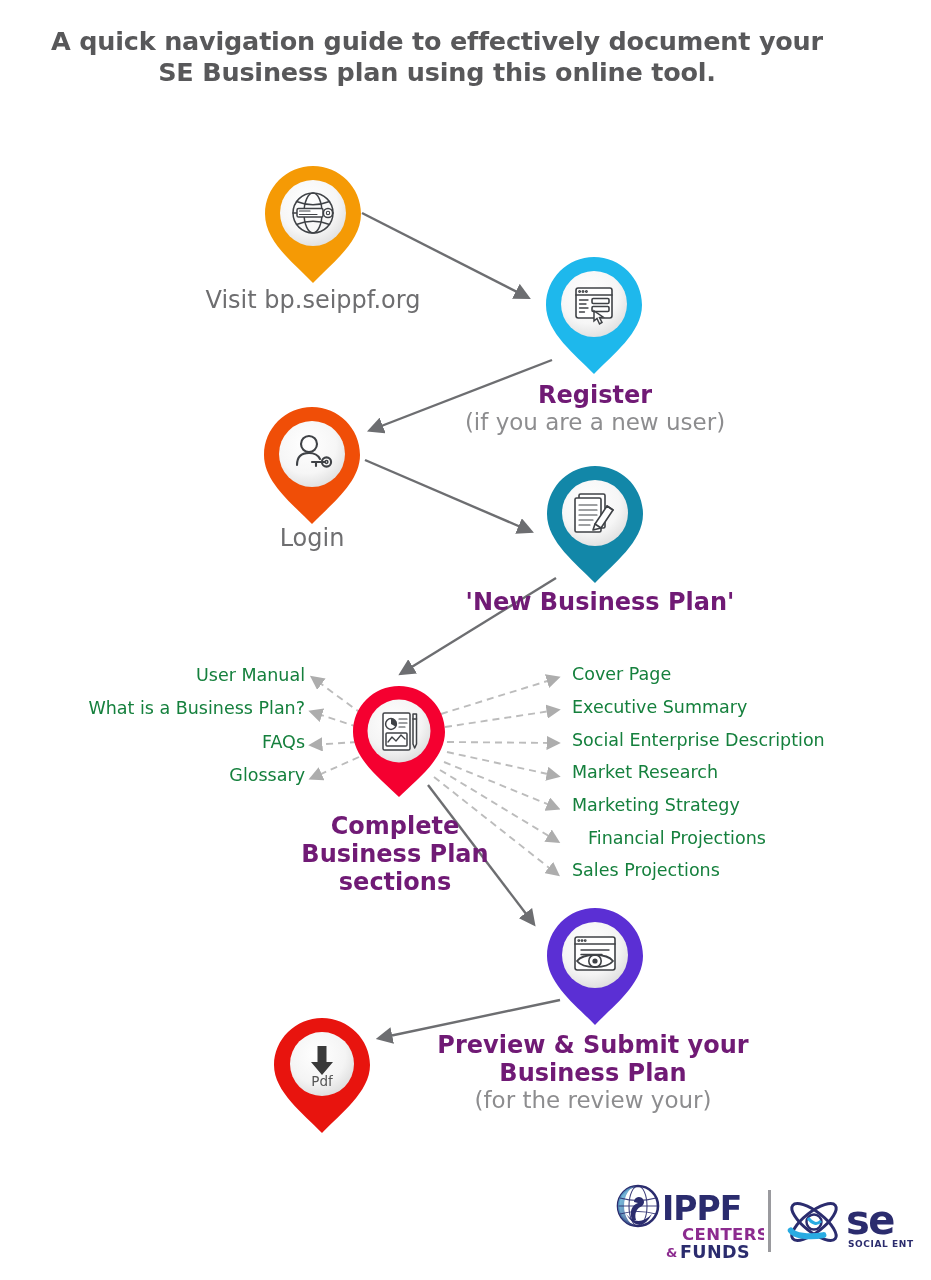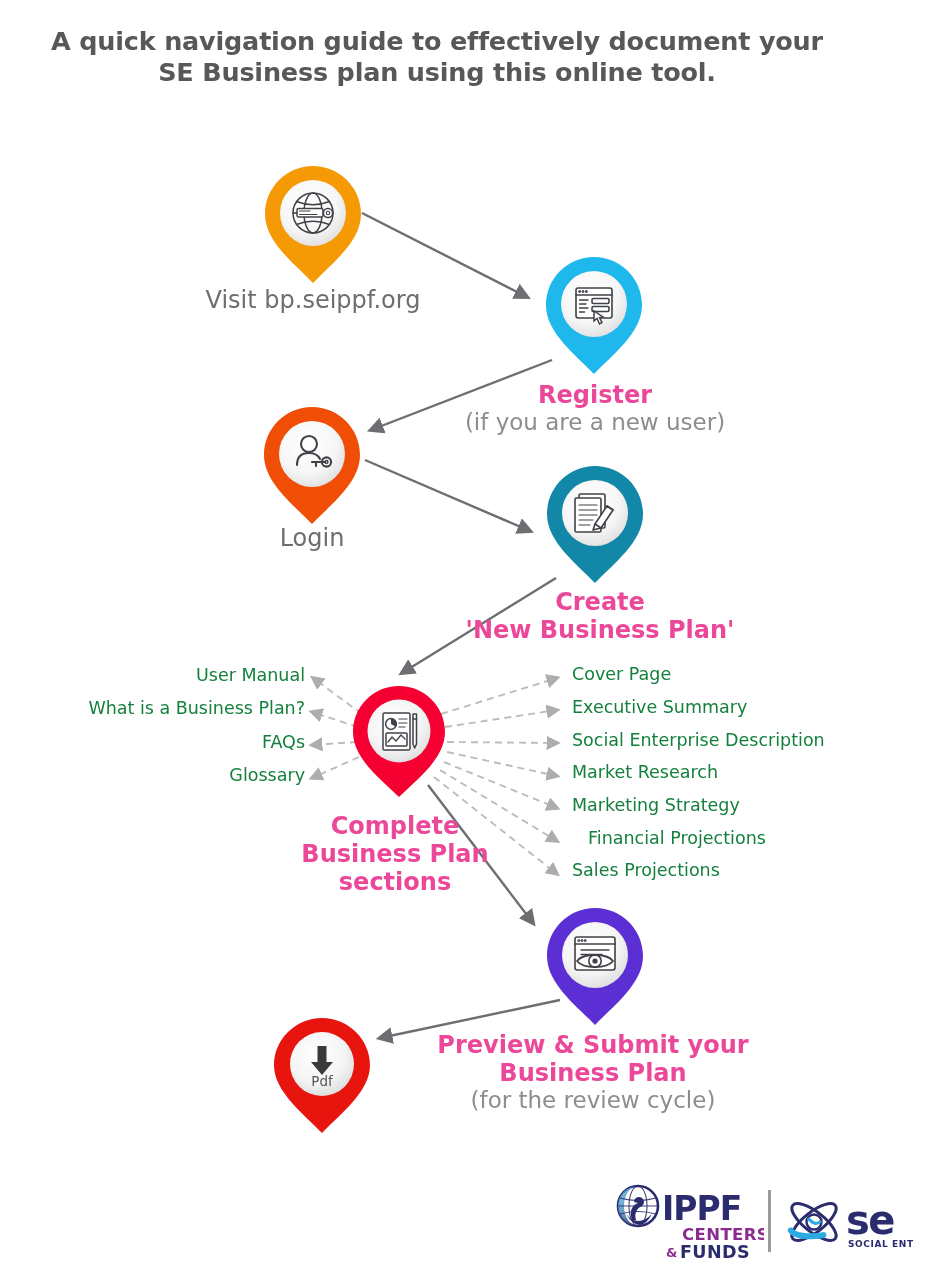--- a/index.html
+++ b/index.html
@@ -48,21 +48,21 @@
     position: absolute;
     text-align: center;
     color: #6e6e70;
     line-height: 1.17;
     white-space: nowrap;
   }
   .step-label .strong {
     display: block;
     font-weight: bold;
     font-size: 24px;
-    color: #ec4899;
+    color: #701a75;
   }
   .step-label .light {
     display: block;
     font-weight: normal;
     font-size: 23px;
     color: #8d8d8f;
   }
   .step-label .reg {
     display: block;
     font-weight: normal;
@@ -272,21 +272,20 @@
           <line x1="32" y1="54" x2="46" y2="54"></line>
           <line x1="32" y1="59" x2="43" y2="59"></line>
         </g>
         <path d="M48,58 L60,40 L66,44 L54,62 L46,64 Z" fill="#ffffff"></path>
         <line x1="60" y1="40" x2="66" y2="44"></line>
         <line x1="48" y1="58" x2="54" y2="62"></line>
       </g>
     </svg>
   </div>
   <div class="step-label" style="left:395px; top:588px; width:410px;">
-    <span class="strong">Create</span>
     <span class="strong">'New Business Plan'</span>
   </div>
 
   <div class="pin" style="left:353px; top:686px;">
     <svg width="92" height="112" viewBox="0 0 92 112">
       <defs>
         <radialGradient id="gComplete" cx="42%" cy="35%" r="72%">
           <stop offset="0%" stop-color="#ffffff"></stop>
           <stop offset="62%" stop-color="#f4f4f4"></stop>
           <stop offset="100%" stop-color="#dadada"></stop>
@@ -376,21 +375,21 @@
         </g>
         <path d="M30,53 C36,45 60,45 66,53 C60,61 36,61 30,53 Z" fill="#ffffff" stroke-width="1.8"></path>
         <circle cx="48" cy="53" r="6.2"></circle>
         <circle cx="48" cy="53" r="2.6" fill="#3f4246" stroke="none"></circle>
       </g>
     </svg>
   </div>
   <div class="step-label" style="left:378px; top:1031px; width:430px;">
     <span class="strong">Preview &amp; Submit your</span>
     <span class="strong">Business Plan</span>
-    <span class="light">(for the review cycle)</span>
+    <span class="light">(for the review your)</span>
   </div>
 
   <div class="pin" style="left:274px; top:1018px;">
     <svg width="96" height="116" viewBox="0 0 96 116">
       <defs>
         <radialGradient id="gDl" cx="42%" cy="35%" r="72%">
           <stop offset="0%" stop-color="#ffffff"></stop>
           <stop offset="62%" stop-color="#f4f4f4"></stop>
           <stop offset="100%" stop-color="#dadada"></stop>
         </radialGradient>

